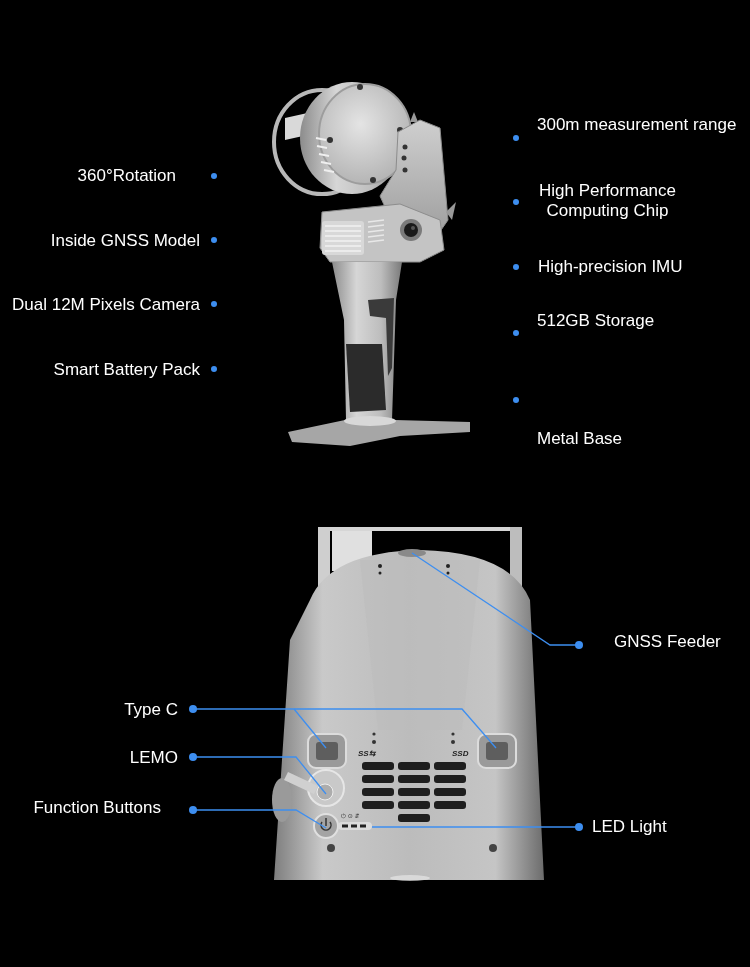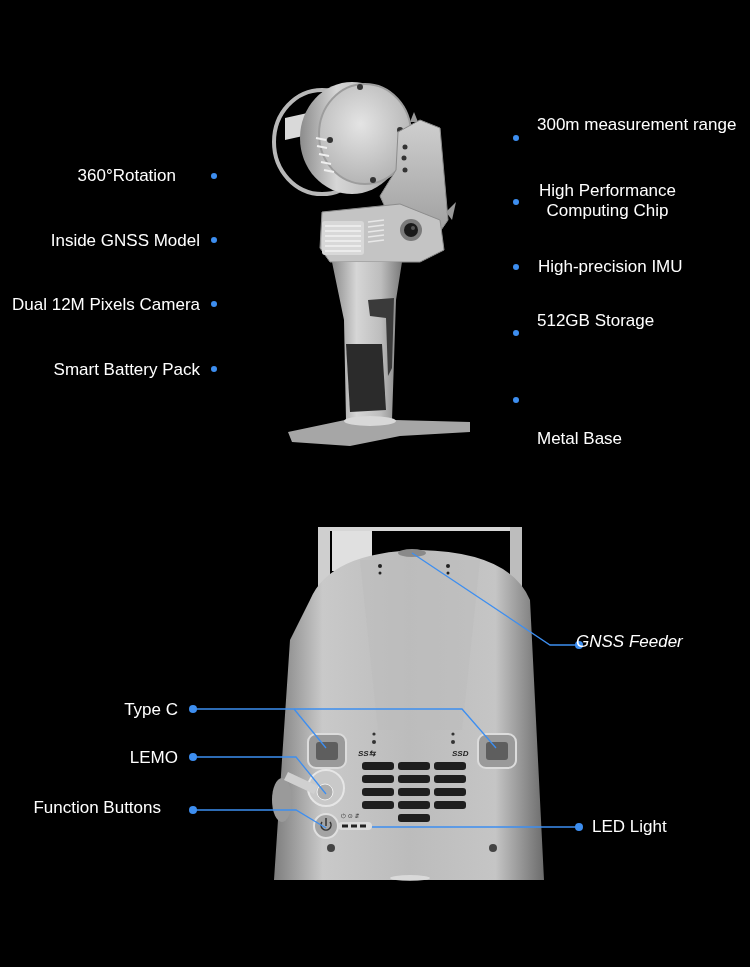--- a/index.html
+++ b/index.html
@@ -216,16 +216,16 @@
 <div class="label right" style="right:572px; top:700px;">Type C</div>
 <span class="dot big" style="left:189px; top:705px;"></span>
 
 <div class="label right" style="right:572px; top:748px;">LEMO</div>
 <span class="dot big" style="left:189px; top:753px;"></span>
 
 <div class="label right" style="right:589px; top:798px;">Function Buttons</div>
 <span class="dot big" style="left:189px; top:806px;"></span>
 
 <span class="dot big" style="left:575px; top:641px;"></span>
-<div class="label" style="left:576px; top:632px;font-style:italic;">GNSS Feeder</div>
+<div class="label" style="left:614px; top:632px;">GNSS Feeder</div>
 
 <span class="dot big" style="left:575px; top:823px;"></span>
 <div class="label" style="left:592px; top:817px;">LED Light</div>
 
 </body></html>

